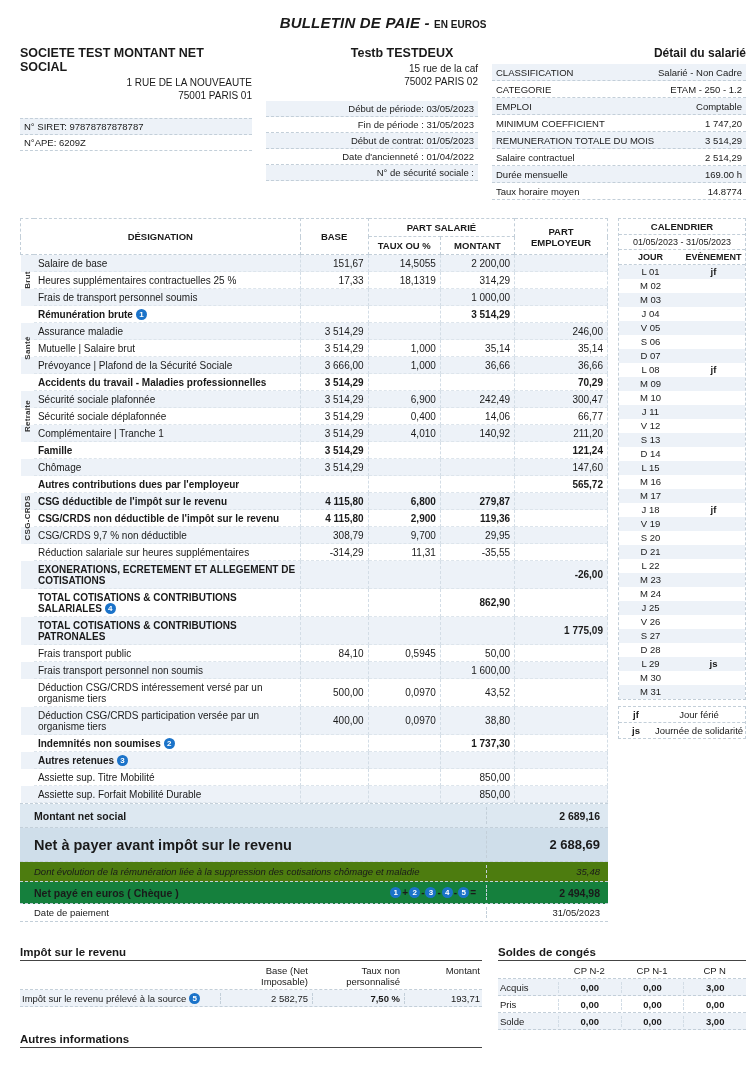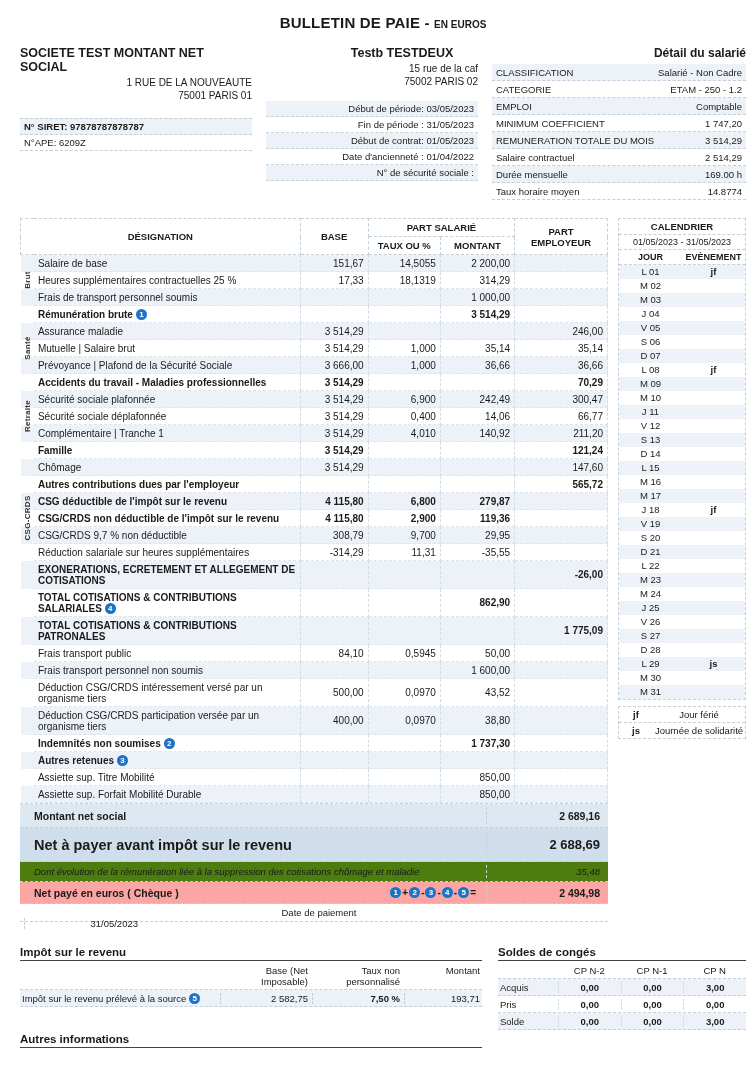--- a/index.html
+++ b/index.html
@@ -1,34 +1,34 @@
 <!DOCTYPE html>
 <html lang="fr"><head>
 <meta charset="utf-8">
 <style>
   * { margin:0; padding:0; box-sizing:border-box; }
   body { background:#fff; font-family:"Liberation Sans", sans-serif; color:#1a1a1a; width:754px; }
   .page { width:754px; height:1066px; padding:10px 8px 0 20px; overflow:hidden; }
 
   
   .title { text-align:center; margin:4px 0 14px 0; }
-  .title .main { font-size:15px; font-weight:700; letter-spacing:.2px; }
+  .title .main { font-size:15px; font-weight:700; letter-spacing:.2px;font-style:italic; }
   .title .suffix { font-size:10px; font-weight:700; }
 
   
   .hdr { display:flex; gap:14px; }
   .hdr-left { width:232px; }
   .hdr-mid  { width:212px; }
   .hdr-right{ flex:1; }
   .emp-name { font-size:12.5px; font-weight:700; margin-bottom:2px; }
   .emp-addr { font-size:10px; line-height:13px;text-align:right; }
   .hdr-mid { text-align:right; }
   .hdr-mid .emp-name { text-align:center; padding-left:60px; }
   .kv-row { font-size:9.5px; padding:2px 4px; border-bottom:1px dashed #c3cfd9; }
-  .kv-first { border-top:1px dashed #c3cfd9;font-weight:bold; }
+  .kv-first { border-top:1px dashed #c3cfd9; }
   .stripe-list > .kv-row:nth-child(odd) { background:#edf2f8; }
   .hdr-left .block-ids { margin-top:16px; }
   .hdr-left .convention { margin-top:10px; font-size:9.5px; line-height:14px; width:218px; }
   .hdr-mid .block-periods { margin-top:13px; }
   .hdr-right .dt-title { font-size:12px; font-weight:700; text-align:right; margin-bottom:4px; }
   .dt-row { display:flex; justify-content:space-between; font-size:9.5px; padding:2.5px 4px; border-bottom:1px dashed #c3cfd9; }
   .dt-rows > .dt-row:nth-child(odd) { background:#edf2f8; }
   .dt-row .lab { }
   .dt-row .val { font-weight:400; }
 
@@ -54,22 +54,22 @@
   
   .summary { border-top:1px dashed #c3cfd9; }
   .sum-row { display:flex; align-items:center; font-size:10.5px; border-bottom:1px dashed #c3cfd9; padding:3px 4px; }
   .sum-row .lab { flex:1; padding-left:10px; }
   .sum-row .val { width:118px; text-align:right; padding-right:4px; border-left:1px dashed #c3cfd9; align-self:stretch; display:flex; align-items:center; justify-content:flex-end; }
   .row-netsocial { background:#dde8f1; font-weight:700; height:24px; }
   .row-netapayer { background:#cfdeea; font-weight:700; height:34px; }
   .row-netapayer .lab { font-size:14.5px; }
   .row-netapayer .val { font-size:13px; }
   .row-note { background:#4d7c0f; font-style:italic; font-size:9.5px; height:20px; }
-  .row-netpaye { background:#fca5a5; font-weight:700; height:22px; }
-  .row-date { height:18px; font-size:9.5px;flex-direction:column; }
+  .row-netpaye { background:#15803d; font-weight:700; height:22px; }
+  .row-date { height:18px; font-size:9.5px; }
   .formula { margin-right:10px; font-weight:700; font-size:10px; display:flex; align-items:center; gap:1px; }
   .formula .badge { margin-left:0; }
 
   
   .calendar { width:128px; font-size:9.5px; }
   .cal-box { border:1px dashed #c3cfd9; }
   .cal-title { text-align:center; font-weight:700; padding:2px 0; border-bottom:1px dashed #c3cfd9; }
   .cal-range { text-align:center; font-size:9px; padding:2px 0; border-bottom:1px dashed #c3cfd9; }
   .cal-cols { display:flex; font-weight:700; border-bottom:1px dashed #c3cfd9; }
   .cal-cols div { flex:1; text-align:center; padding:2px 0; font-size:9px; }

